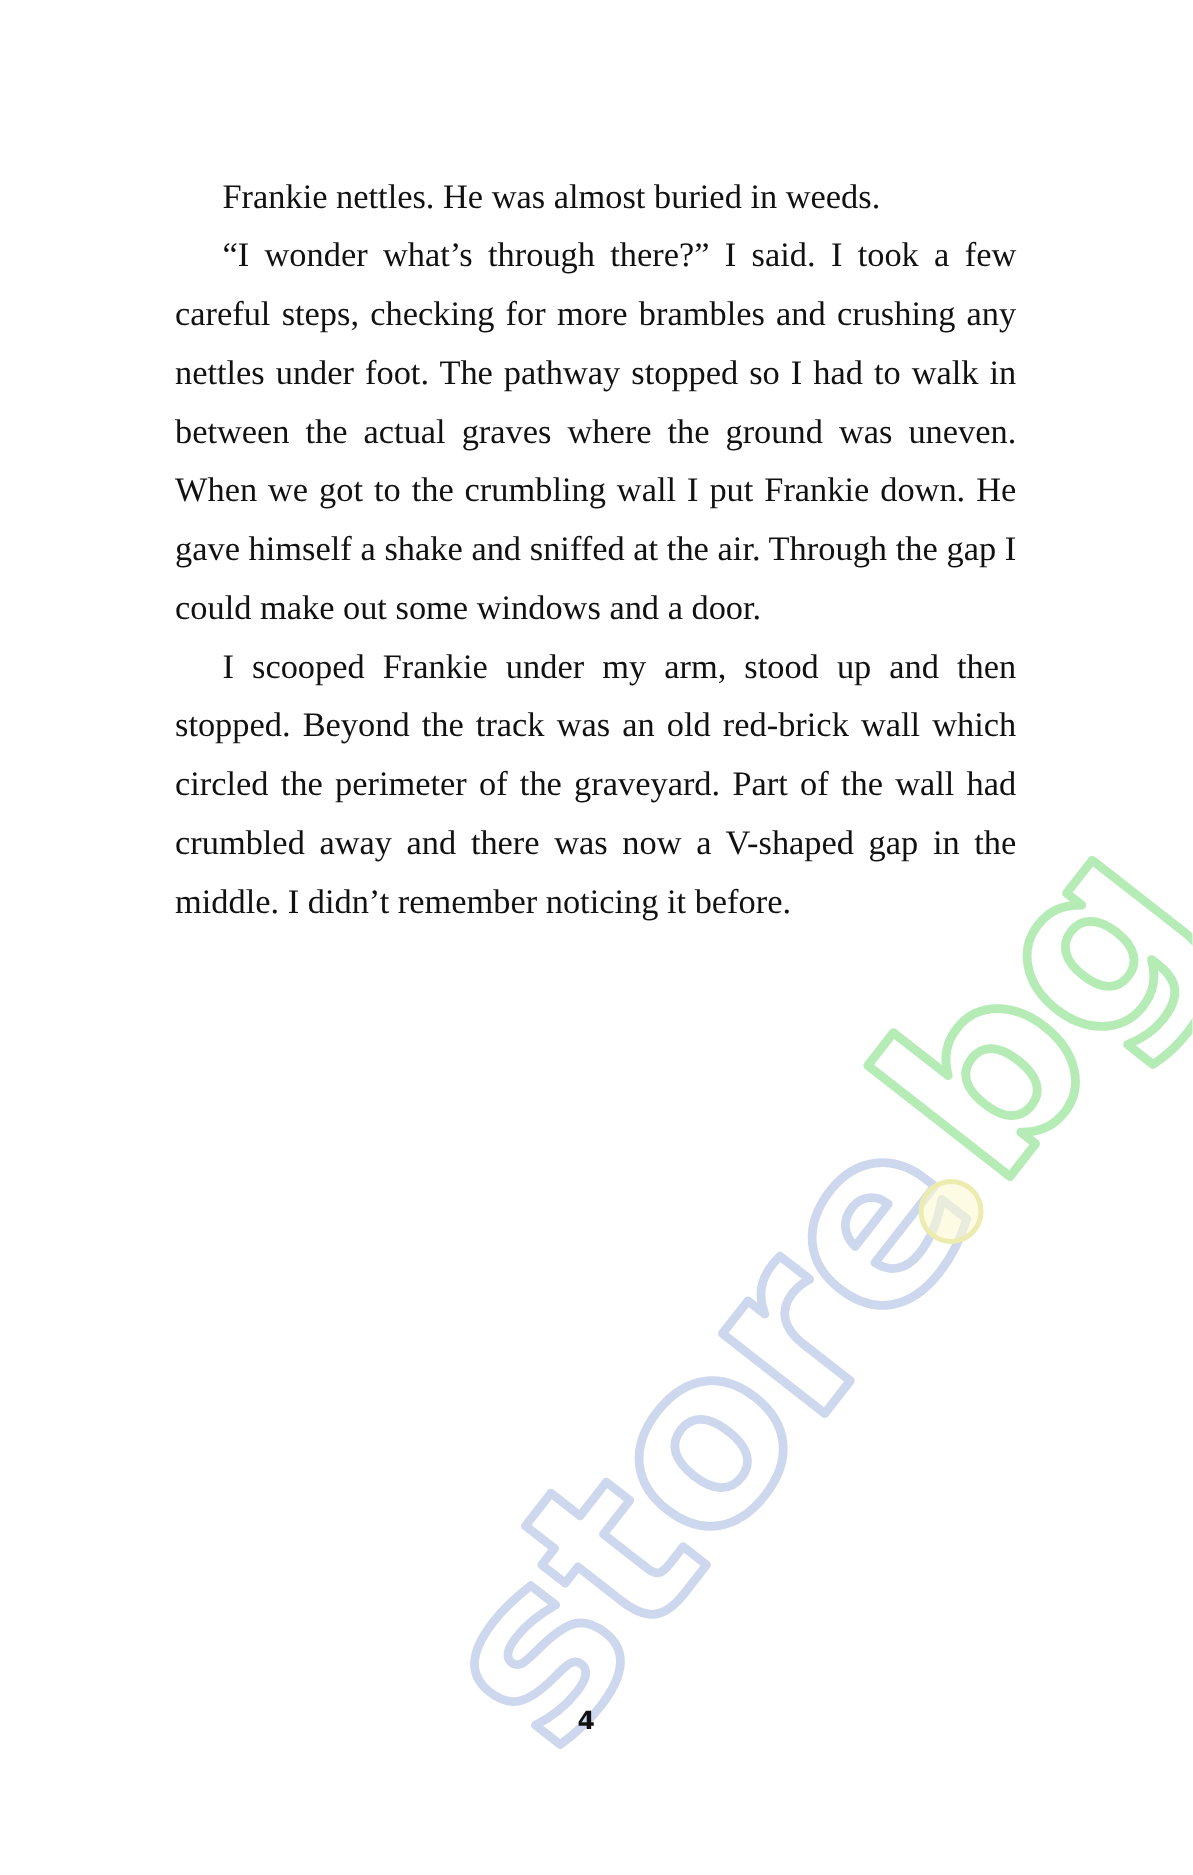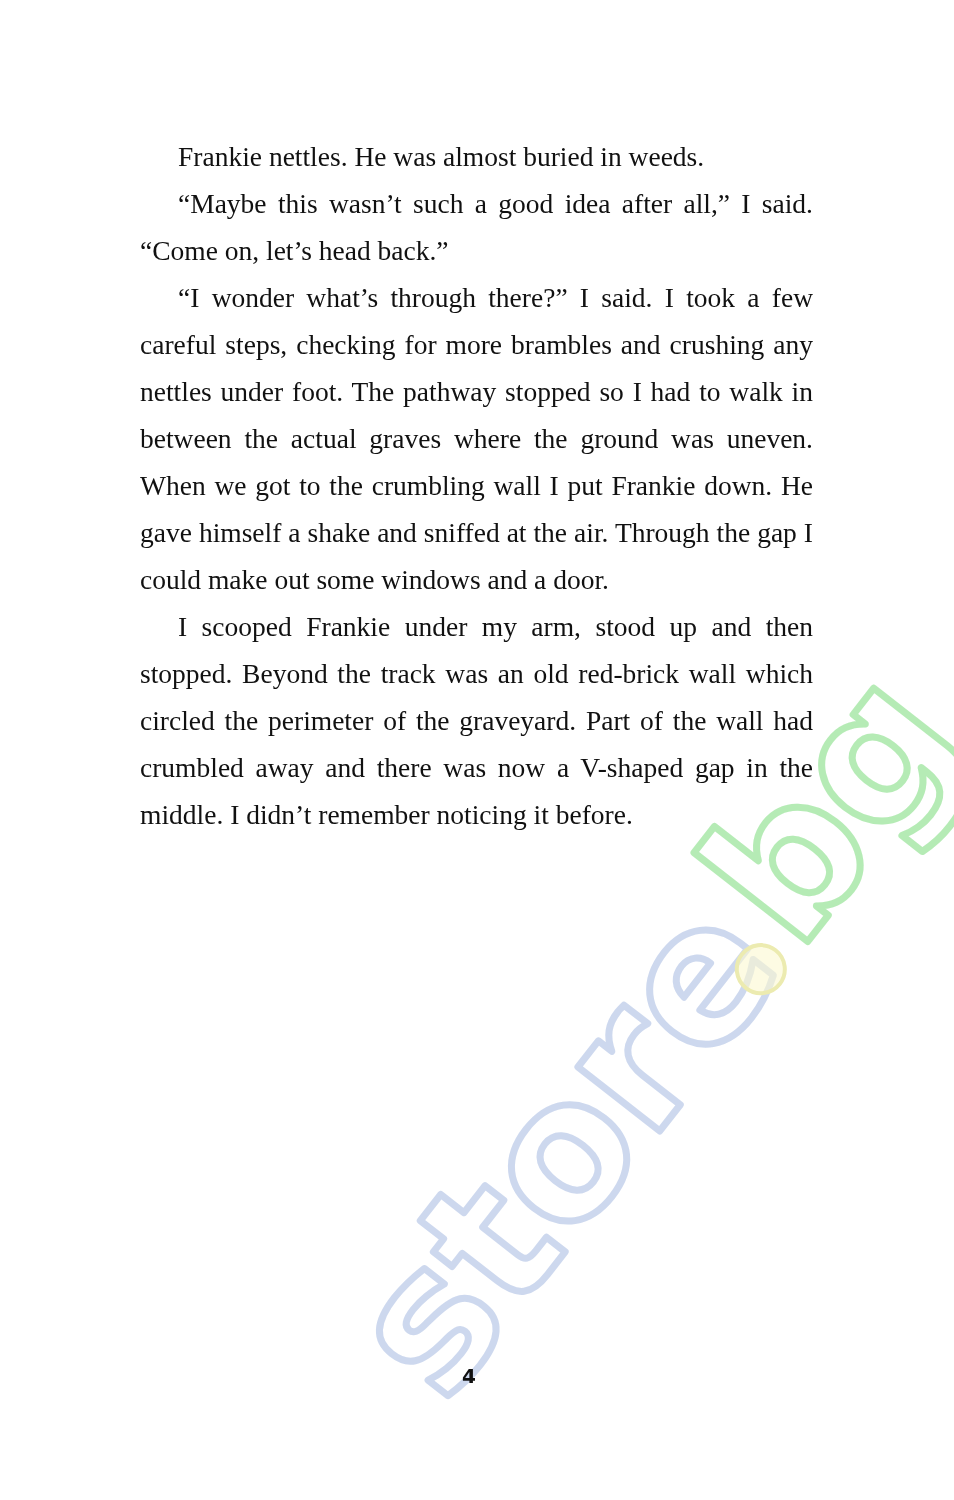--- a/index.html
+++ b/index.html
@@ -20,21 +20,20 @@
     font-family: "DejaVu Sans", sans-serif; font-weight: bold; font-size: 20px; color: #111;
   }
   .watermark { position: absolute; left: 0; top: 0; width: 954px; height: 1500px; pointer-events: none; }
 </style>
 </head>
 <body>
 
 <div class="page">
   <div class="text-block">
     <p>Frankie nettles. He was almost buried in weeds.</p>
-    <p>“Maybe this wasn’t such a good idea after all,” I said. “Come on, let’s head back.”</p>
     <p>“I wonder what’s through there?” I said. I took a few careful steps, checking for more brambles and crushing any nettles under foot. The pathway stopped so I had to walk in between the actual graves where the ground was uneven. When we got to the crumbling wall I put Frankie down. He gave himself a shake and sniffed at the air. Through the gap I could make out some windows and a door.</p>
     <p>I scooped Frankie under my arm, stood up and then stopped. Beyond the track was an old red-brick wall which circled the perimeter of the graveyard. Part of the wall had crumbled away and there was now a V-shaped gap in the middle. I didn’t remember noticing it before.</p>
   </div>
 
   <svg class="watermark" viewBox="0 0 954 1500" xmlns="http://www.w3.org/2000/svg">
     <g transform="translate(600,1110) rotate(-52)" fill="none" stroke-linecap="round" stroke-linejoin="round">
 
       <text x="-330" y="60" font-family="DejaVu Sans, sans-serif" font-weight="bold" font-size="190" fill="#ffffff" fill-opacity="0.55" stroke="#c8d4ec" stroke-width="7" stroke-opacity="0.9">store</text>
 
       <circle cx="210" cy="40" r="24" fill="#fbf9d0" fill-opacity="0.6" stroke="#ecebb0" stroke-width="4"></circle>

